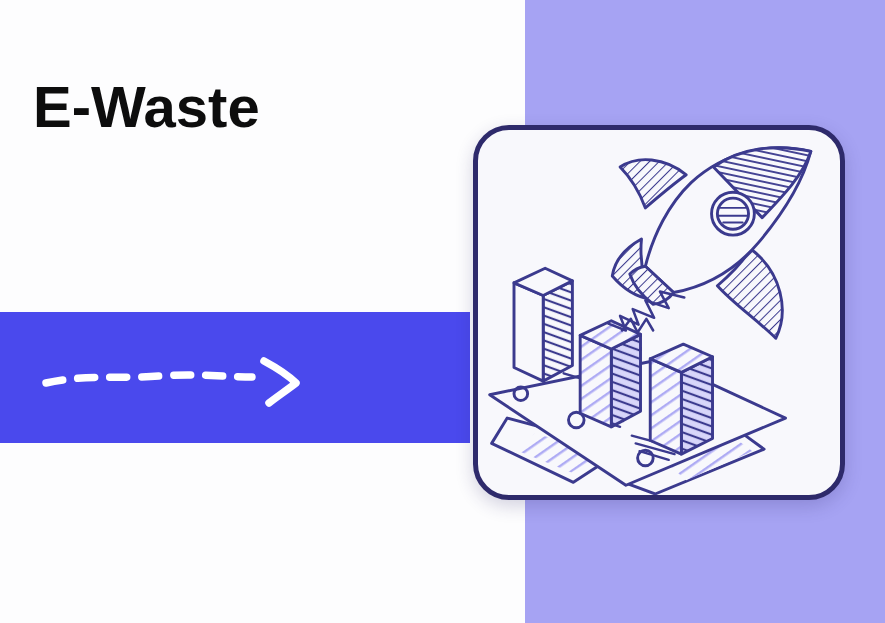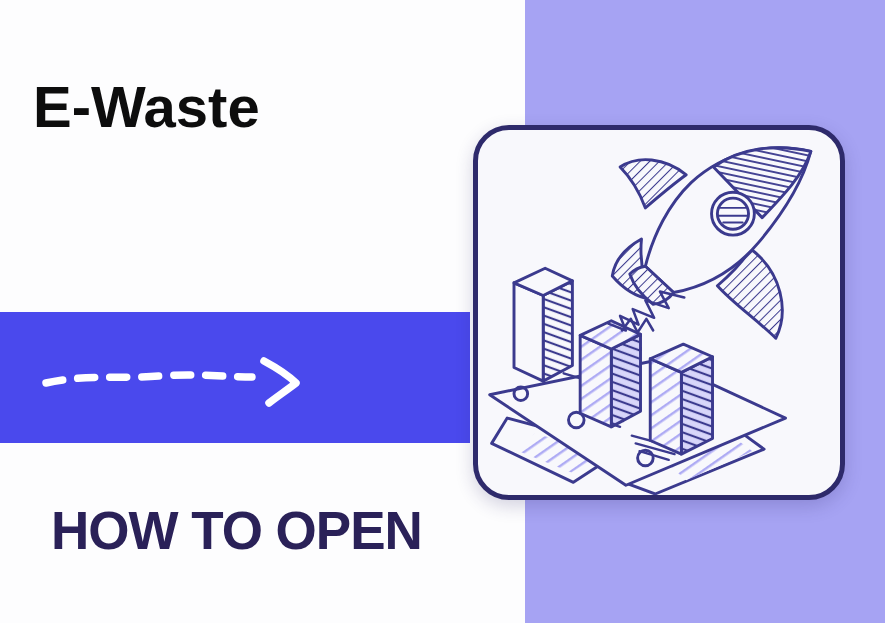--- a/index.html
+++ b/index.html
@@ -62,21 +62,20 @@
     <svg width="290" height="70" viewBox="0 0 290 70" aria-hidden="true">
       <path d="M6,40 C 45,31 85,36 120,33 C 155,30 185,34 212,34" fill="none" stroke="#FFFFFF" stroke-width="7.5" stroke-linecap="round" stroke-dasharray="17 15"></path>
       <path d="M224,18 C 237,25 248,32 256,40 C 247,47 238,53 229,60" fill="none" stroke="#FFFFFF" stroke-width="7.5" stroke-linecap="round" stroke-linejoin="round"></path>
     </svg>
   </div>
 
   <div class="title">
     <div>E-Waste</div>
   </div>
 
-  <div class="subtitle">HOW TO OPEN</div>
 
   <div class="illustration-card">
     <svg viewBox="0 0 372 375" aria-hidden="true">
       <defs>
         <pattern id="hatchDiag" width="7" height="7" patternUnits="userSpaceOnUse" patternTransform="rotate(45)">
           <rect width="7" height="7" fill="#F8F8FC"></rect>
           <line x1="0" y1="0" x2="0" y2="7" stroke="#3B3A8E" stroke-width="2.1"></line>
         </pattern>
         <pattern id="hatchNose" width="6" height="6" patternUnits="userSpaceOnUse" patternTransform="rotate(12)">
           <rect width="6" height="6" fill="#F8F8FC"></rect>

